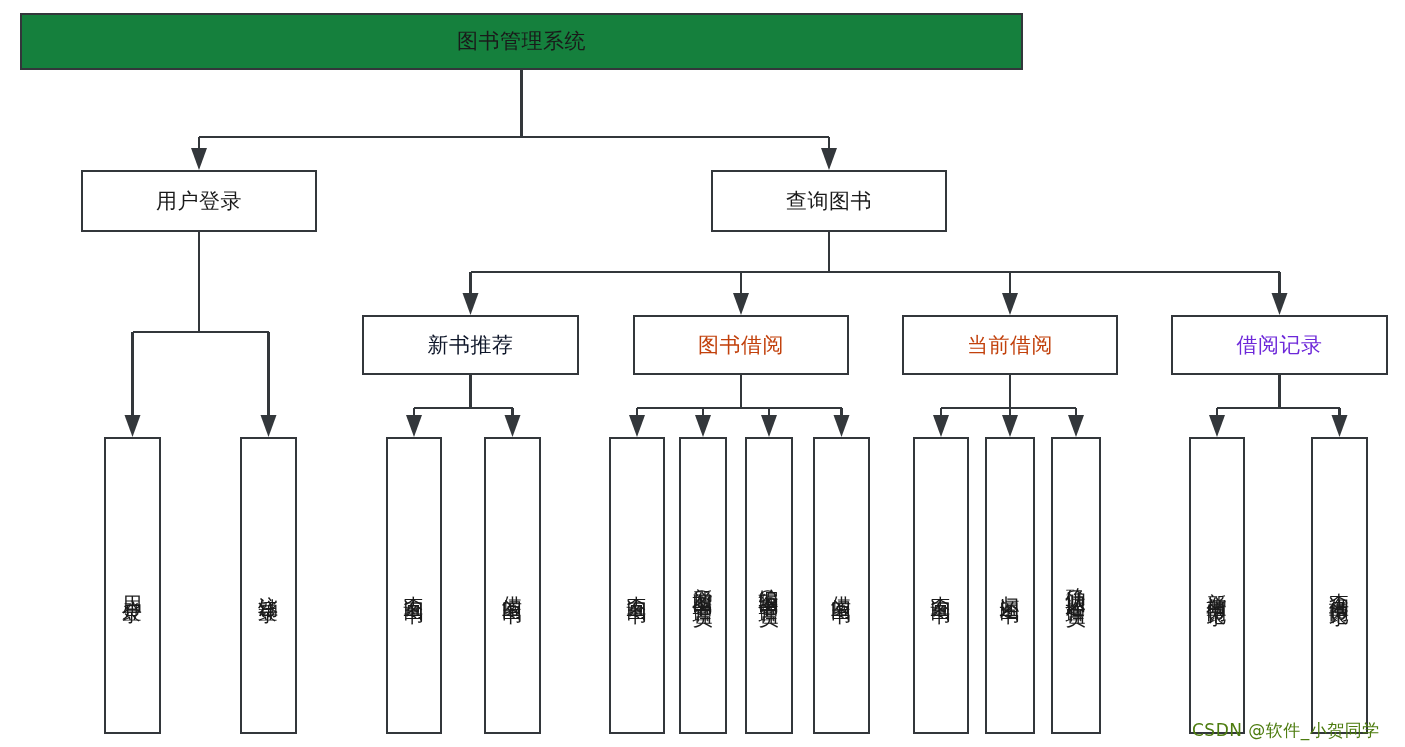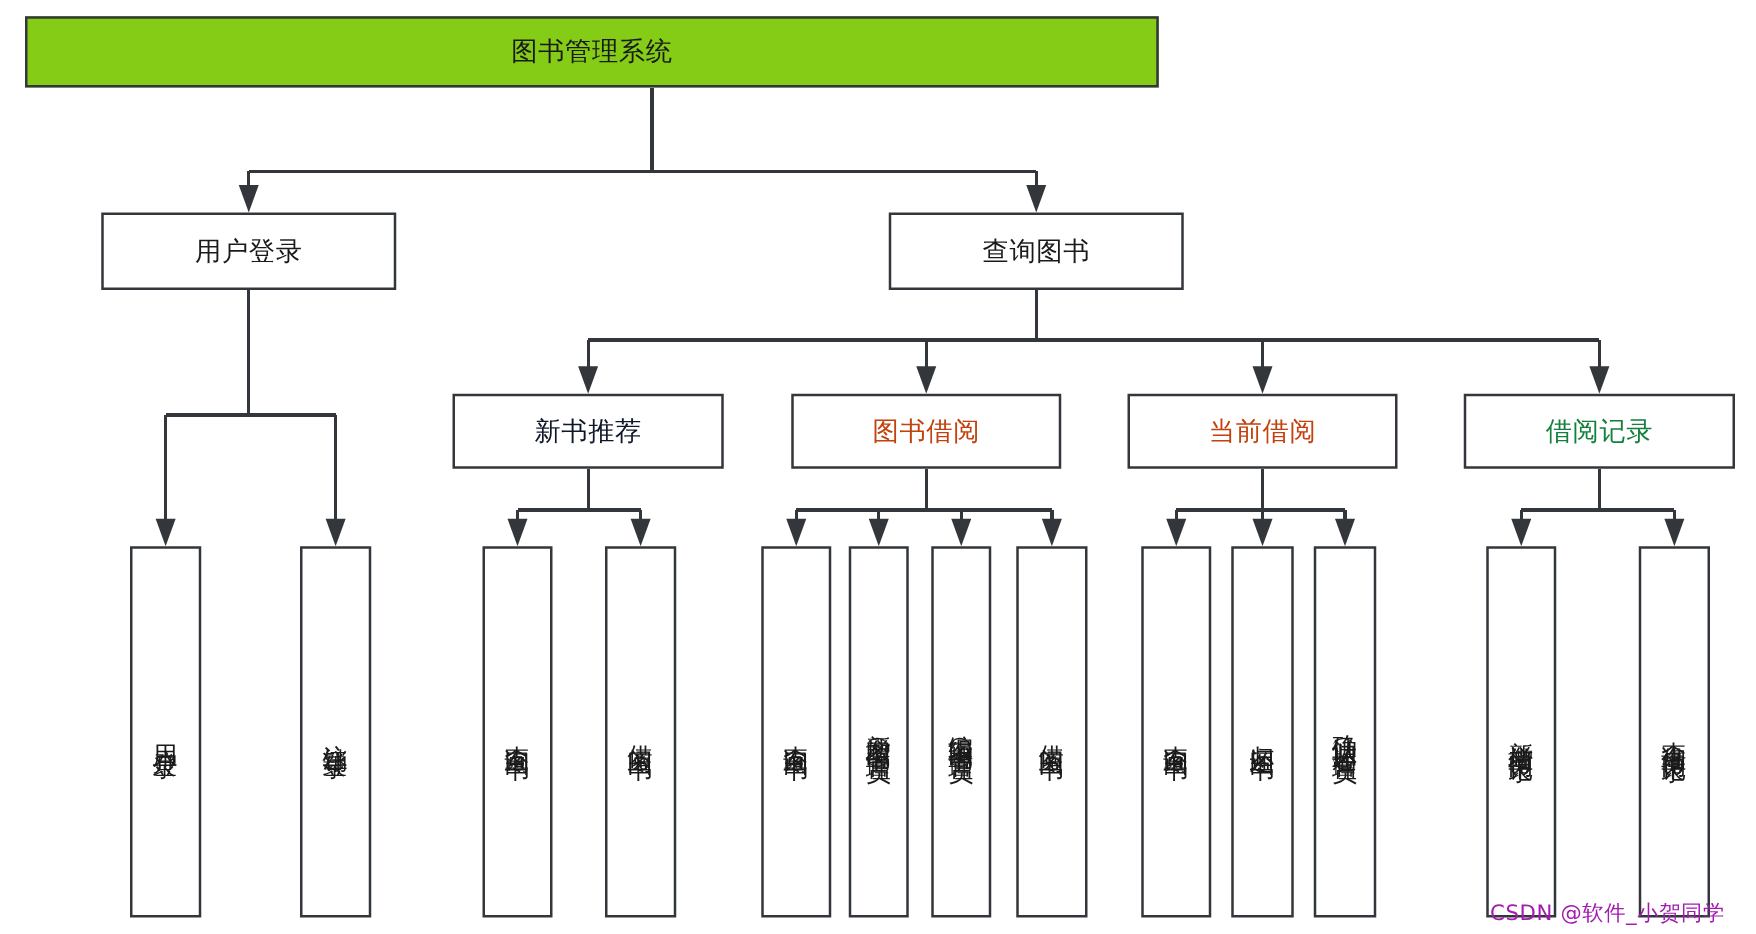--- a/index.html
+++ b/index.html
@@ -114,40 +114,40 @@
       <polygon points="1068,415 1084,415 1076,437" fill="#33373b"></polygon>
       <line x1="1279.5" y1="375" x2="1279.5" y2="408" stroke="#33373b" stroke-width="2.6" shape-rendering="crispEdges"></line>
       <line x1="1217" y1="408" x2="1339.5" y2="408" stroke="#33373b" stroke-width="2.6" shape-rendering="crispEdges"></line>
       <line x1="1217" y1="408" x2="1217" y2="417" stroke="#33373b" stroke-width="2.6" shape-rendering="crispEdges"></line>
       <polygon points="1209,415 1225,415 1217,437" fill="#33373b"></polygon>
       <line x1="1339.5" y1="408" x2="1339.5" y2="417" stroke="#33373b" stroke-width="2.6" shape-rendering="crispEdges"></line>
       <polygon points="1331.5,415 1347.5,415 1339.5,437" fill="#33373b"></polygon>
     </svg>
 
   <div id="node-layer">
-      <div class="node-box" style="left: 20px; top: 13px; width: 907px; height: 57px; border-color: rgb(51, 55, 59); background: #84cc16;">
+      <div class="node-box" style="left: 20px; top: 13px; width: 1003px; height: 57px; border-color: rgb(51, 55, 59); background: #15803d;">
         <div class="node-label" style="color: rgb(26, 26, 26);">图书管理系统</div>
       </div>
       <div class="node-box" style="left: 81px; top: 170px; width: 236px; height: 62px; border-color: rgb(51, 55, 59); background: rgb(255, 255, 255);">
         <div class="node-label" style="color: rgb(26, 26, 26);">用户登录</div>
       </div>
       <div class="node-box" style="left: 711px; top: 170px; width: 236px; height: 62px; border-color: rgb(51, 55, 59); background: rgb(255, 255, 255);">
         <div class="node-label" style="color: rgb(26, 26, 26);">查询图书</div>
       </div>
       <div class="node-box" style="left: 362px; top: 315px; width: 217px; height: 60px; border-color: rgb(51, 55, 59); background: rgb(255, 255, 255);">
         <div class="node-label" style="color: #0f172a;">新书推荐</div>
       </div>
       <div class="node-box" style="left: 633px; top: 315px; width: 216px; height: 60px; border-color: rgb(51, 55, 59); background: rgb(255, 255, 255);">
         <div class="node-label" style="color: #c2410c;">图书借阅</div>
       </div>
       <div class="node-box" style="left: 902px; top: 315px; width: 216px; height: 60px; border-color: rgb(51, 55, 59); background: rgb(255, 255, 255);">
         <div class="node-label" style="color: #c2410c;">当前借阅</div>
       </div>
       <div class="node-box" style="left: 1171px; top: 315px; width: 217px; height: 60px; border-color: rgb(51, 55, 59); background: rgb(255, 255, 255);">
-        <div class="node-label" style="color: #15803d;">借阅记录</div>
+        <div class="node-label" style="color: #6d28d9;">借阅记录</div>
       </div>
       <div class="node-box" style="left: 104px; top: 437px; width: 57px; height: 297px; border-color: rgb(51, 55, 59); background: rgb(255, 255, 255);">
         <div class="node-label vertical" style="color: rgb(26, 26, 26);">用户登录</div>
       </div>
       <div class="node-box" style="left: 240px; top: 437px; width: 57px; height: 297px; border-color: rgb(51, 55, 59); background: rgb(255, 255, 255);">
         <div class="node-label vertical" style="color: rgb(26, 26, 26);">注销登录</div>
       </div>
       <div class="node-box" style="left: 386px; top: 437px; width: 56px; height: 297px; border-color: rgb(51, 55, 59); background: rgb(255, 255, 255);">
         <div class="node-label vertical" style="color: rgb(26, 26, 26);">查询图书</div>
       </div>
@@ -176,15 +176,15 @@
         <div class="node-label vertical" style="color: rgb(26, 26, 26);">确认归还（管理员）</div>
       </div>
       <div class="node-box" style="left: 1189px; top: 437px; width: 56px; height: 297px; border-color: rgb(51, 55, 59); background: rgb(255, 255, 255);">
         <div class="node-label vertical" style="color: rgb(26, 26, 26);">新增借阅记录</div>
       </div>
       <div class="node-box" style="left: 1311px; top: 437px; width: 57px; height: 297px; border-color: rgb(51, 55, 59); background: rgb(255, 255, 255);">
         <div class="node-label vertical" style="color: rgb(26, 26, 26);">查询借阅记录</div>
       </div>
     </div>
 
-  <div class="watermark" style="left: 1192px; top: 719px; color: #a21caf;">CSDN @软件_小贺同学</div>
+  <div class="watermark" style="left: 1192px; top: 719px; color: #4d7c0f;">CSDN @软件_小贺同学</div>
 
 </div>
 
 </body></html>

